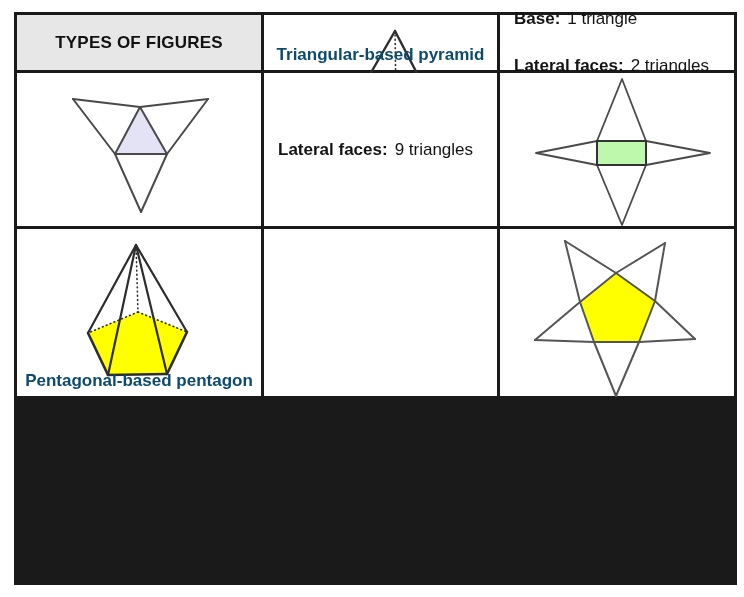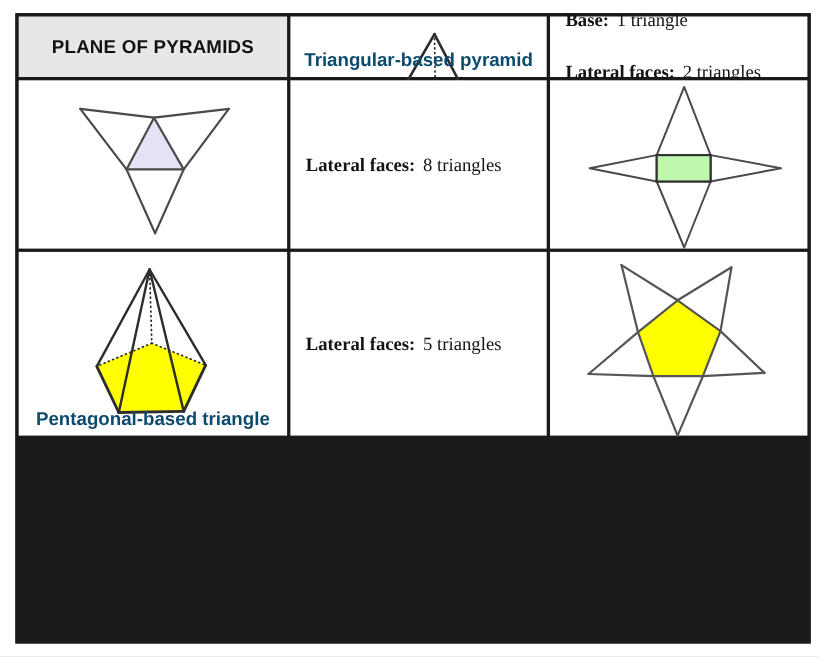--- a/index.html
+++ b/index.html
@@ -33,32 +33,32 @@
   .figure-cell svg { position: absolute; left: 0; top: 0; }
   .figure-label {
     position: absolute; left: 0; right: 0; bottom: 5px;
     text-align: center;
     font-size: 17px; font-weight: 700; color: #0c4a6e;
   }
   .desc-cell {
     display: flex; flex-direction: column; justify-content: center;
     padding-left: 14px; padding-right: 6px;
     gap: 27px;
-    font-size: 17px; color: #141414; font-family: Liberation Serif, serif;
+    font-size: 17px; color: #141414;
   }
   .desc-line .lbl { font-weight: 700; margin-right: 7px; }
   .desc-line .val { font-weight: 400; }
 </style>
 </head>
 <body>
 
 <div class="table">
 
   <div class="cell header">
-    <span>PLANE OF PYRAMIDS</span>
+    <span>TYPES OF FIGURES</span>
   </div>
 
   <div class="cell figure-cell">
     <svg width="244" height="153" viewBox="0 0 244 153">
       <polygon points="71,120 185,120 132,84" stroke="none" fill="#e3e3f5"></polygon>
       <g stroke="#2d2d2d" stroke-width="1.6" stroke-dasharray="0.8 3.4" stroke-linecap="round" fill="none">
         <line x1="131" y1="16" x2="132" y2="84"></line>
         <line x1="132" y1="84" x2="71" y2="120"></line>
         <line x1="132" y1="84" x2="185" y2="120"></line>
       </g>
@@ -91,21 +91,21 @@
         <line x1="191" y1="26" x2="150" y2="81"></line>
         <line x1="124" y1="139" x2="98" y2="81"></line>
         <line x1="124" y1="139" x2="150" y2="81"></line>
       </g>
     </svg>
   </div>
 
 
   <div class="cell desc-cell">
     <div class="desc-line">
-      <span class="lbl">Lateral faces:</span><span class="val">8 triangles</span>
+      <span class="lbl">Lateral faces:</span><span class="val">9 triangles</span>
     </div>
   </div>
 
   <div class="cell figure-cell">
     <svg width="234" height="167" viewBox="0 0 234 167">
       <g stroke="#4a4a4a" stroke-width="1.8" fill="#ffffff" stroke-linejoin="round">
         <polygon points="97,68 146,68 122,6"></polygon>
         <polygon points="97,92 146,92 122,152"></polygon>
         <polygon points="97,68 97,92 36,80"></polygon>
         <polygon points="146,68 146,92 210,80"></polygon>
@@ -125,27 +125,24 @@
       <g stroke="#2d2d2d" fill="none" stroke-linejoin="round" stroke-linecap="round">
         <line x1="119" y1="16" x2="71" y2="104" stroke-width="2.2"></line>
         <line x1="119" y1="16" x2="170" y2="103" stroke-width="2.2"></line>
         <line x1="119" y1="16" x2="91" y2="146" stroke-width="2.2"></line>
         <line x1="119" y1="16" x2="150" y2="145" stroke-width="2.2"></line>
         <line x1="71" y1="104" x2="91" y2="146" stroke-width="2.6"></line>
         <line x1="91" y1="146" x2="150" y2="145" stroke-width="2.6"></line>
         <line x1="150" y1="145" x2="170" y2="103" stroke-width="2.6"></line>
       </g>
     </svg>
-    <div class="figure-label">Pentagonal-based triangle</div>
+    <div class="figure-label">Pentagonal-based pentagon</div>
   </div>
 
   <div class="cell desc-cell">
-    <div class="desc-line">
-      <span class="lbl">Lateral faces:</span><span class="val">5 triangles</span>
-    </div>
   </div>
 
   <div class="cell figure-cell">
     <svg width="234" height="183" viewBox="0 0 234 183">
       <polygon points="116,44 155,72 139,113 94,113 80,73" stroke="none" fill="#ffff00"></polygon>
       <g stroke="#555555" stroke-width="2" fill="none" stroke-linejoin="round" stroke-linecap="round">
         <polygon points="116,44 155,72 139,113 94,113 80,73" fill="none"></polygon>
         <line x1="65" y1="12" x2="116" y2="44"></line>
         <line x1="65" y1="12" x2="80" y2="73"></line>
         <line x1="165" y1="14" x2="116" y2="44"></line>

